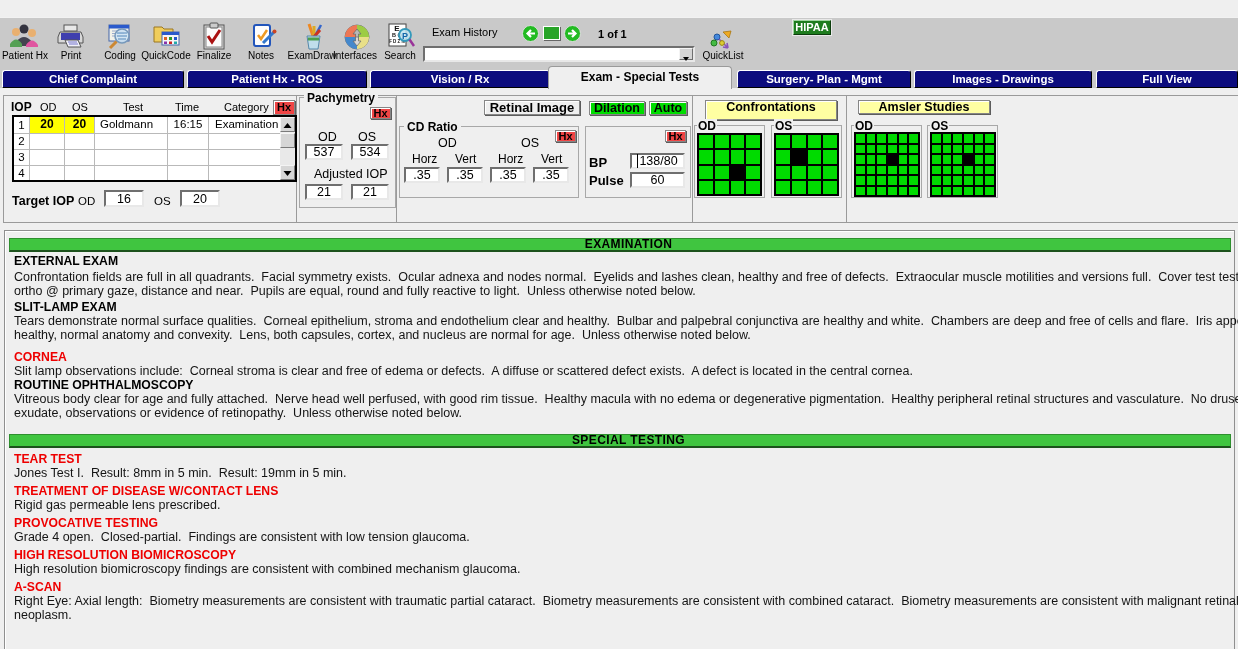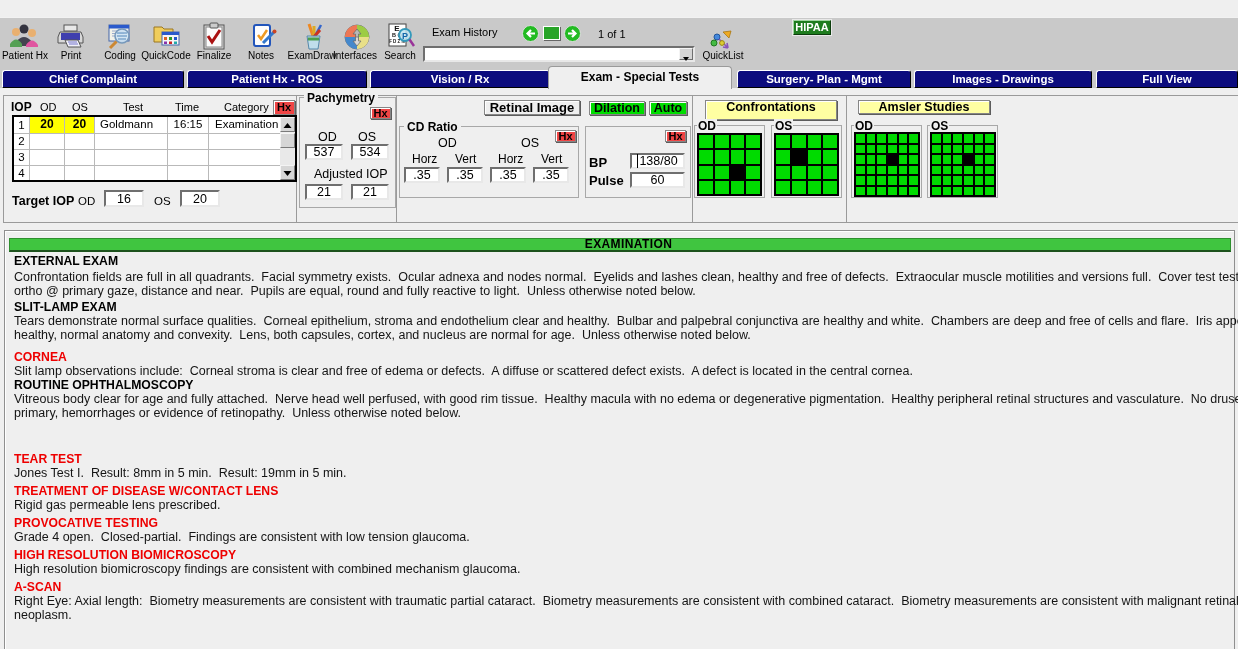--- a/index.html
+++ b/index.html
@@ -139,21 +139,21 @@
 <div class="abs" style="left:432px;top:26px;font-size:11px;white-space:pre;">Exam History</div>
 <svg class="abs" style="left:522px;top:25px" width="17" height="17" viewBox="0 0 17 17">
  <circle cx="8.5" cy="8.5" r="8" fill="#22bb22" stroke="#dddddd"></circle>
  <path d="M13 8.5 h-7 M9 5 l-3.5 3.5 l3.5 3.5" stroke="#fff" stroke-width="2.2" fill="none"></path>
 </svg>
 <div class="abs" style="left:543px;top:26px;width:17px;height:14px;background:#28a428;border:1px solid #fff;box-shadow:1px 1px 0 #666;"></div>
 <svg class="abs" style="left:564px;top:25px" width="17" height="17" viewBox="0 0 17 17">
  <circle cx="8.5" cy="8.5" r="8" fill="#22bb22" stroke="#dddddd"></circle>
  <path d="M4 8.5 h7 M8 5 l3.5 3.5 l-3.5 3.5" stroke="#fff" stroke-width="2.2" fill="none"></path>
 </svg>
-<div class="abs" style="left:598px;top:28px;font-size:11px;white-space:pre;">1 of 1</div>
+<div class="abs" style="left:598px;top:28px;font-size:11px;white-space:pre;font-weight:bold;">1 of 1</div>
 <div class="abs" style="left:423px;top:46px;width:272px;height:16px;background:#fff;border:2px solid;border-color:#6f6f6f #e8e8e8 #e8e8e8 #6f6f6f;">
   <div class="abs" style="right:0px;top:0px;width:14px;height:12px;background:#d4d4d4;border:1px solid;border-color:#f4f4f4 #6f6f6f #6f6f6f #f4f4f4;">
     <svg width="12" height="10" viewBox="0 0 12 10">
             <path d="M3 4 h6 l-3 4 z" fill="#000"></path>
           </svg>
   </div>
 </div>
 
 <svg class="abs" style="left:709px;top:30px" width="26" height="21" viewBox="0 0 26 21">
  <path d="M14 2 l8 -1 l-2 7 z" fill="#eeaa22" stroke="#aa7711" stroke-width="0.8"></path>
@@ -407,22 +407,23 @@
 <div class="tl h" style="top:254px">EXTERNAL EXAM</div>
 <div class="tl" style="top:270px">Confrontation fields are full in all quadrants.  Facial symmetry exists.  Ocular adnexa and nodes normal.  Eyelids and lashes clean, healthy and free of defects.  Extraocular muscle motilities and versions full.  Cover test testing</div>
 <div class="tl" style="top:284px">ortho @ primary gaze, distance and near.  Pupils are equal, round and fully reactive to light.  Unless otherwise noted below.</div>
 <div class="tl h" style="top:300px">SLIT-LAMP EXAM</div>
 <div class="tl" style="top:314px">Tears demonstrate normal surface qualities.  Corneal epithelium, stroma and endothelium clear and healthy.  Bulbar and palpebral conjunctiva are healthy and white.  Chambers are deep and free of cells and flare.  Iris appears</div>
 <div class="tl" style="top:328px">healthy, normal anatomy and convexity.  Lens, both capsules, cortex, and nucleus are normal for age.  Unless otherwise noted below.</div>
 <div class="tl r" style="top:350px">CORNEA</div>
 <div class="tl" style="top:364px">Slit lamp observations include:  Corneal stroma is clear and free of edema or defects.  A diffuse or scattered defect exists.  A defect is located in the central cornea.</div>
 <div class="tl h" style="top:378px">ROUTINE OPHTHALMOSCOPY</div>
 <div class="tl" style="top:392px">Vitreous body clear for age and fully attached.  Nerve head well perfused, with good rim tissue.  Healthy macula with no edema or degenerative pigmentation.  Healthy peripheral retinal structures and vasculature.  No drusen,</div>
-<div class="tl" style="top:406px">primary, hemorrhages or evidence of retinopathy.  Unless otherwise noted below.</div>
-</div>
+<div class="tl" style="top:406px">exudate, observations or evidence of retinopathy.  Unless otherwise noted below.</div>
+</div>
+<div class="gbar" style="top:434px;">SPECIAL TESTING</div>
 <div id="spectext">
 <div class="tl r" style="top:452px">TEAR TEST</div>
 <div class="tl" style="top:466px">Jones Test I.  Result: 8mm in 5 min.  Result: 19mm in 5 min.</div>
 <div class="tl r" style="top:484px">TREATMENT OF DISEASE W/CONTACT LENS</div>
 <div class="tl" style="top:498px">Rigid gas permeable lens prescribed.</div>
 <div class="tl r" style="top:516px">PROVOCATIVE TESTING</div>
 <div class="tl" style="top:530px">Grade 4 open.  Closed-partial.  Findings are consistent with low tension glaucoma.</div>
 <div class="tl r" style="top:548px">HIGH RESOLUTION BIOMICROSCOPY</div>
 <div class="tl" style="top:562px">High resolution biomicroscopy findings are consistent with combined mechanism glaucoma.</div>
 <div class="tl r" style="top:580px">A-SCAN</div>

